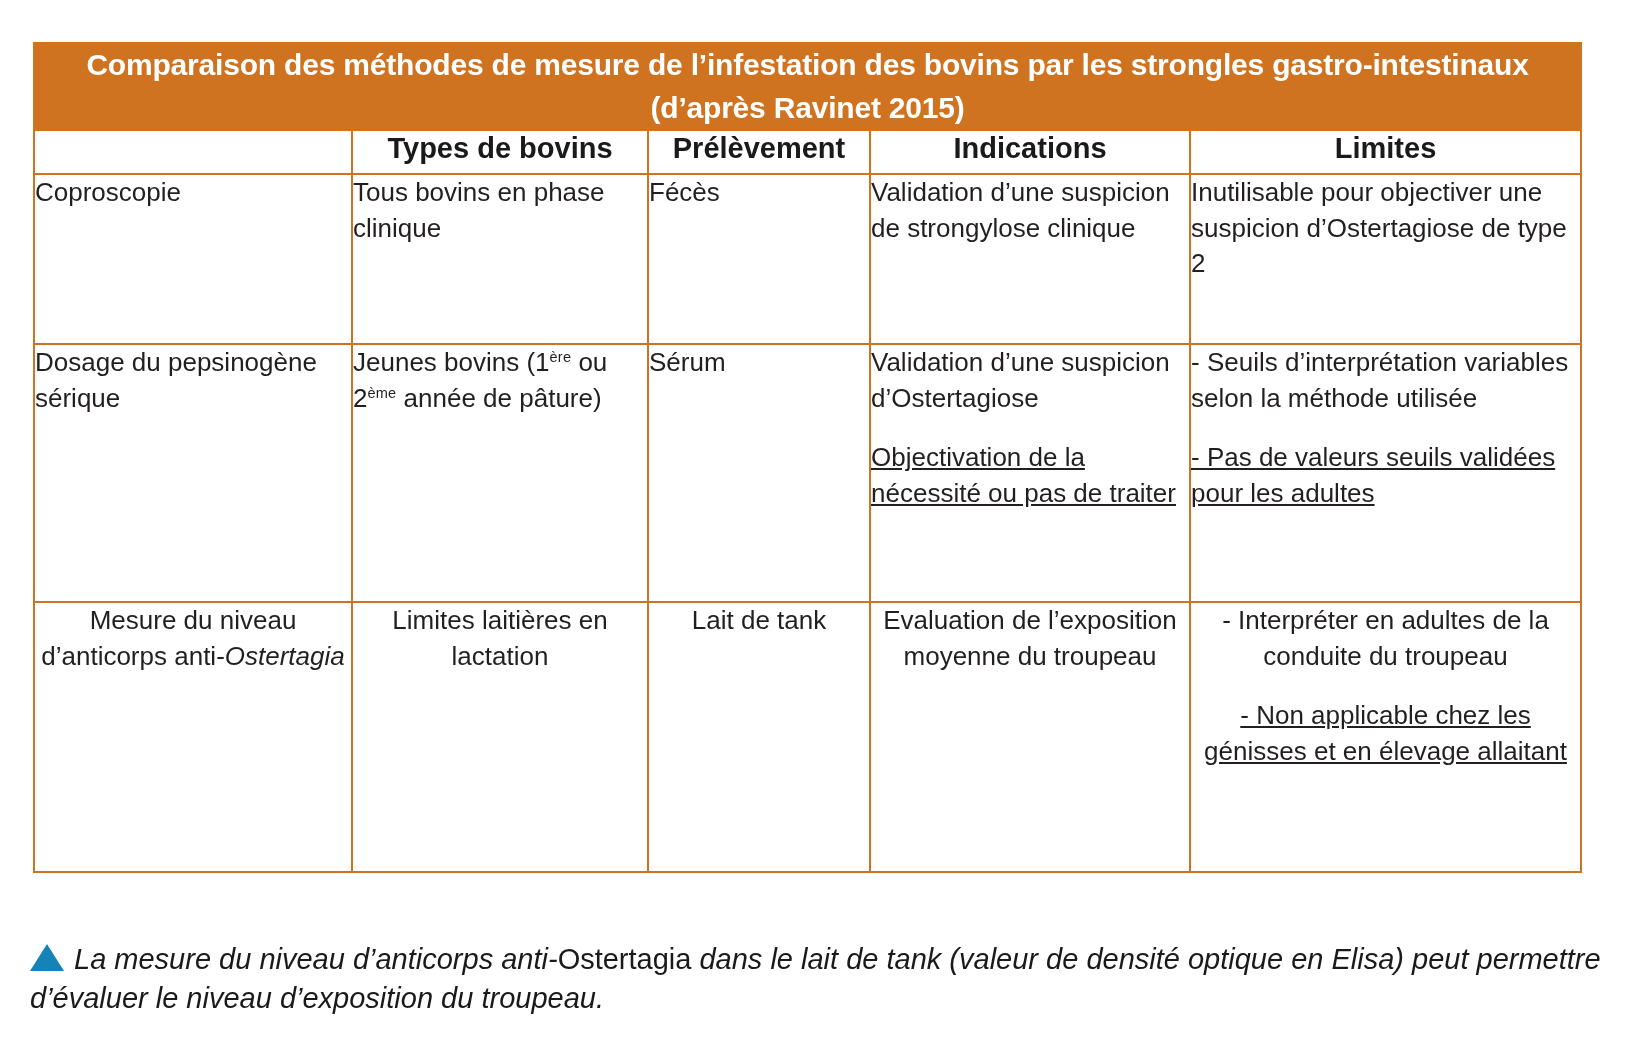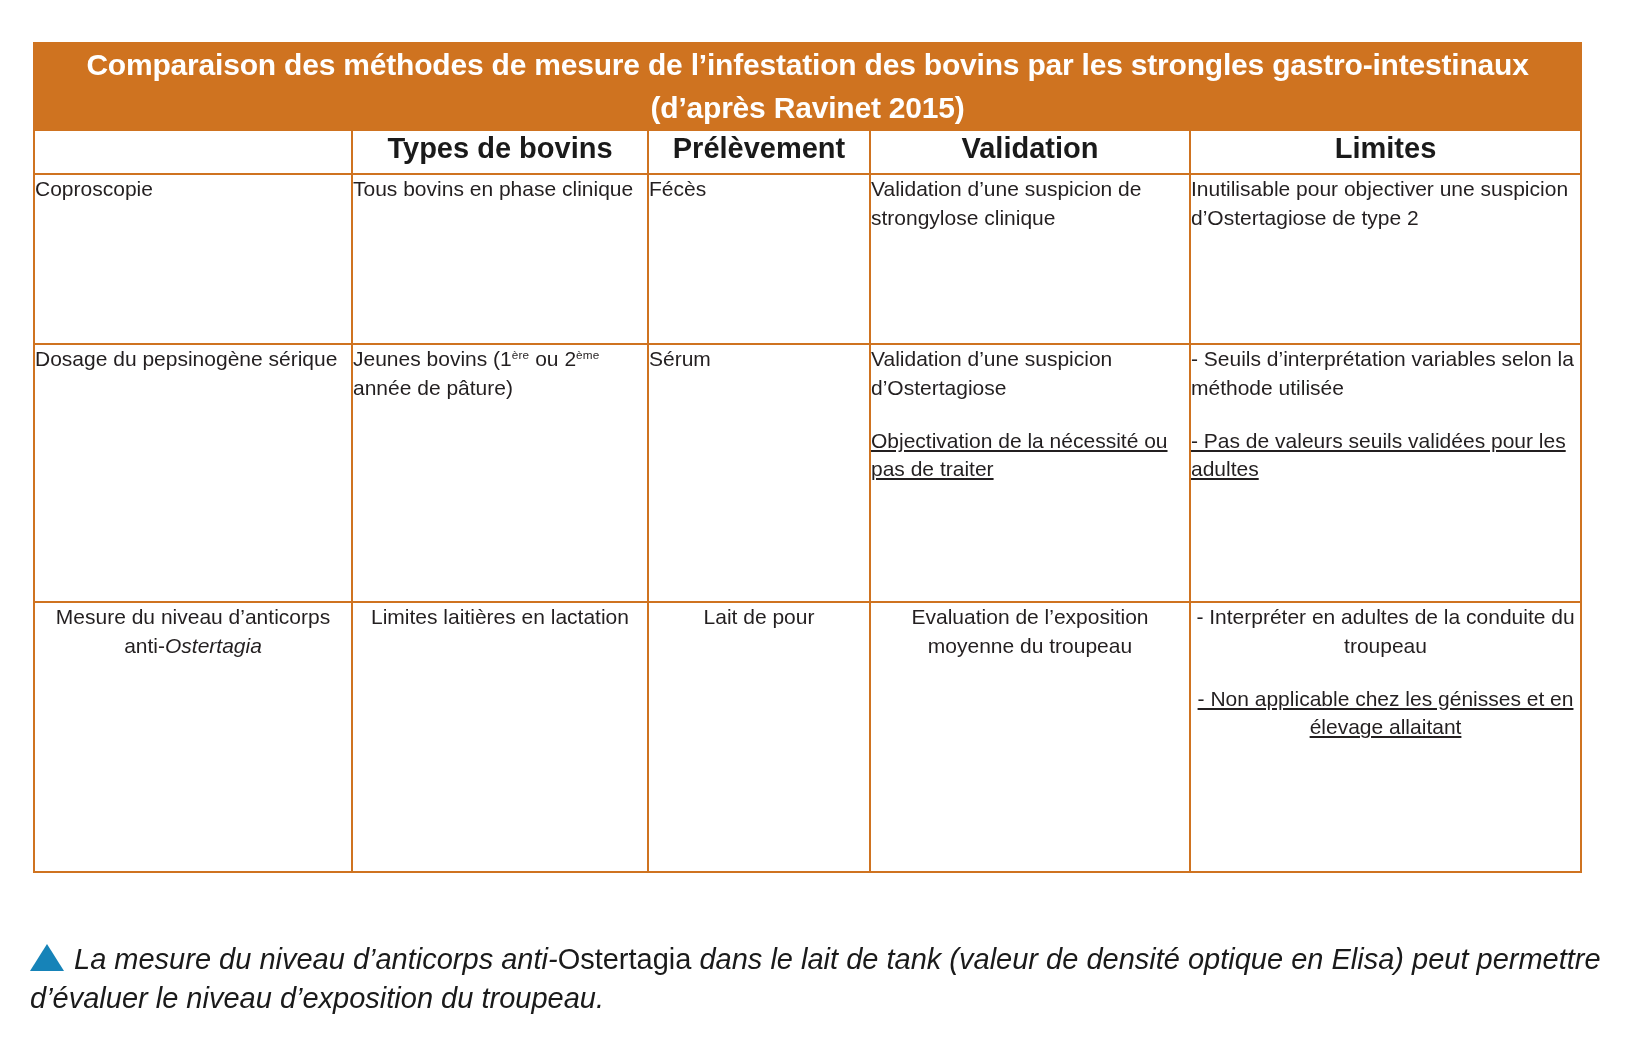--- a/index.html
+++ b/index.html
@@ -59,21 +59,21 @@
     line-height: 1.2;
     color: #1a1a1a;
     padding: 9px 12px 9px 14px;
     height: 42px;
     box-sizing: content-box;
   }
   .hdr.blank { }
 
   
   .cell {
-    font-size: 21px;
+    font-size: 26px;
     line-height: 1.37;
     color: #231f20;
     padding: 12px 12px 14px 14px;
   }
   .cell p {
     margin: 0;
   }
   .cell p + p {
     margin-top: 24px;
     text-decoration: underline;
@@ -143,21 +143,21 @@
       </colgroup>
       <tbody>
         <tr>
           <td class="title-cell" colspan="5">Comparaison des méthodes de mesure de l’infestation des bovins par les strongles gastro-intestinaux (d’après Ravinet 2015)</td>
         </tr>
 
         <tr>
           <th class="hdr blank"></th>
           <th class="hdr">Types de bovins</th>
           <th class="hdr">Prélèvement</th>
-          <th class="hdr">Validation</th>
+          <th class="hdr">Indications</th>
           <th class="hdr">Limites</th>
         </tr>
 
         <tr class="row1">
           <td class="cell">
             <p>Coproscopie</p>
           </td>
           <td class="cell">
             <p>Tous bovins en phase clinique</p>
           </td>
@@ -193,21 +193,21 @@
         </tr>
 
         <tr class="row3">
           <td class="cell">
             <p><span>Mesure du niveau d’anticorps anti-</span><span class="ital">Ostertagia</span></p>
           </td>
           <td class="cell">
             <p>Limites laitières en lactation</p>
           </td>
           <td class="cell">
-            <p>Lait de pour</p>
+            <p>Lait de tank</p>
           </td>
           <td class="cell">
             <p>Evaluation de l’exposition moyenne du troupeau</p>
           </td>
           <td class="cell">
             <p>- Interpréter en adultes de la conduite du troupeau</p>
             <p>- Non applicable chez les génisses et en élevage allaitant</p>
           </td>
         </tr>
       </tbody>

